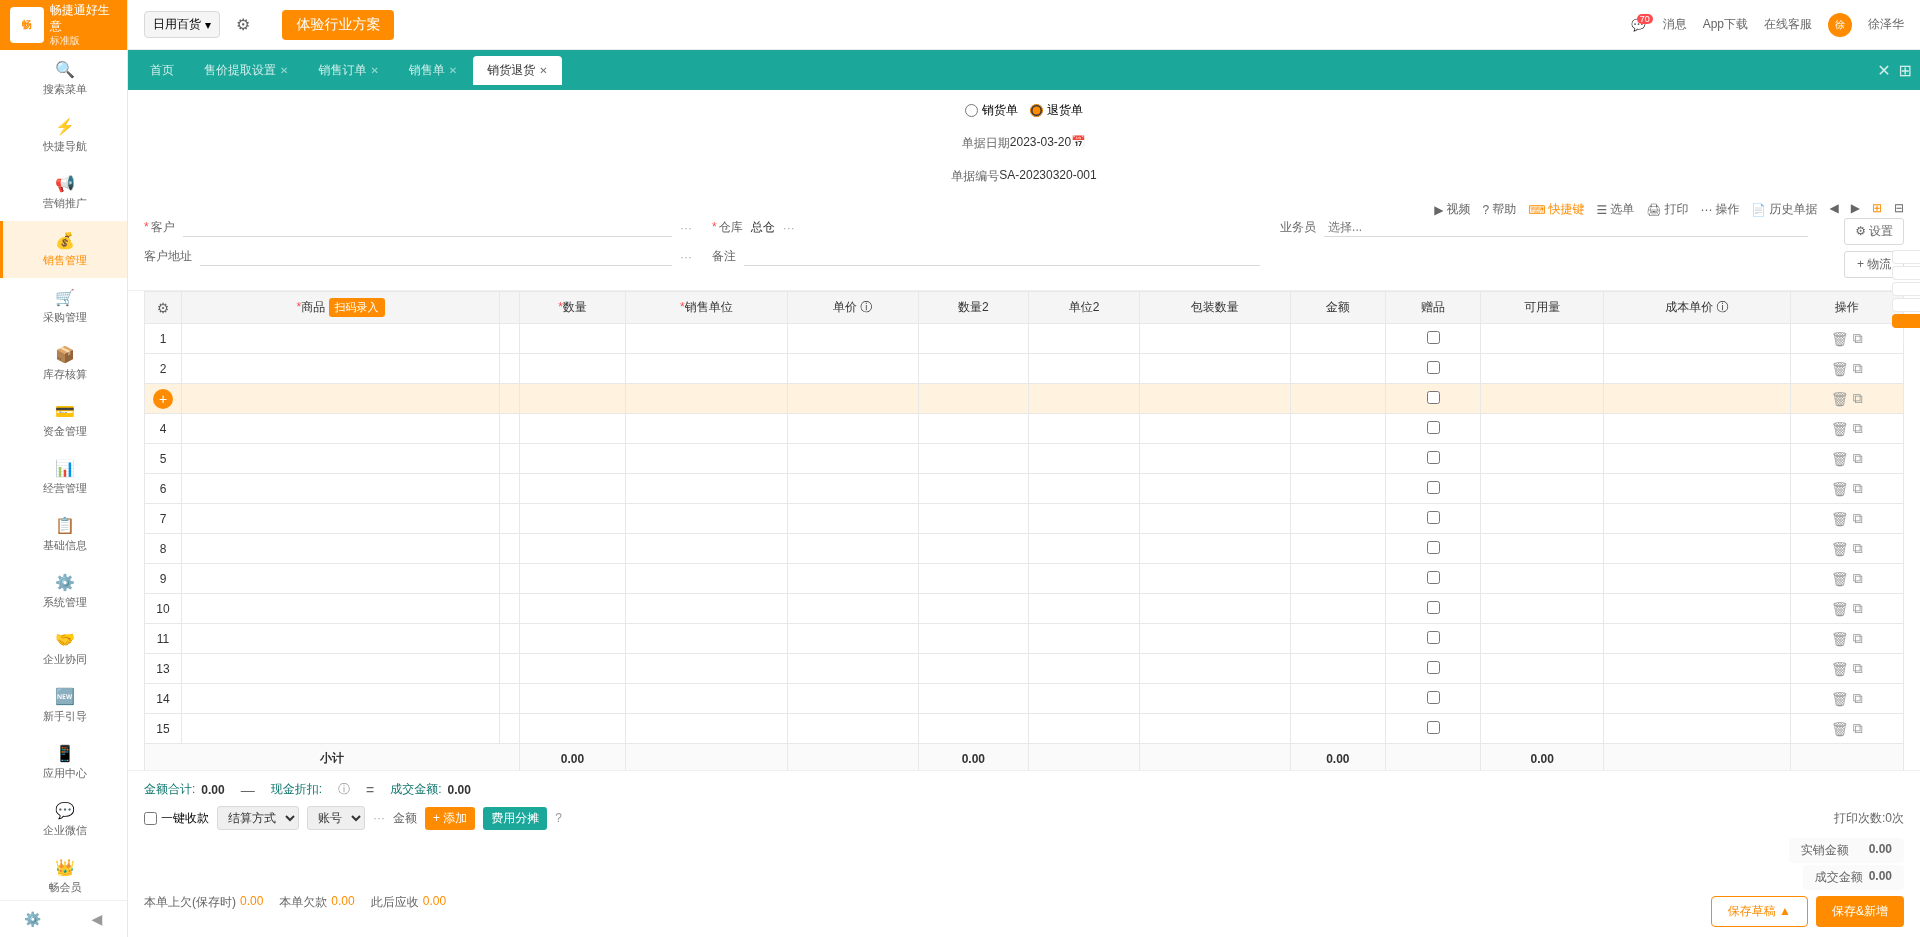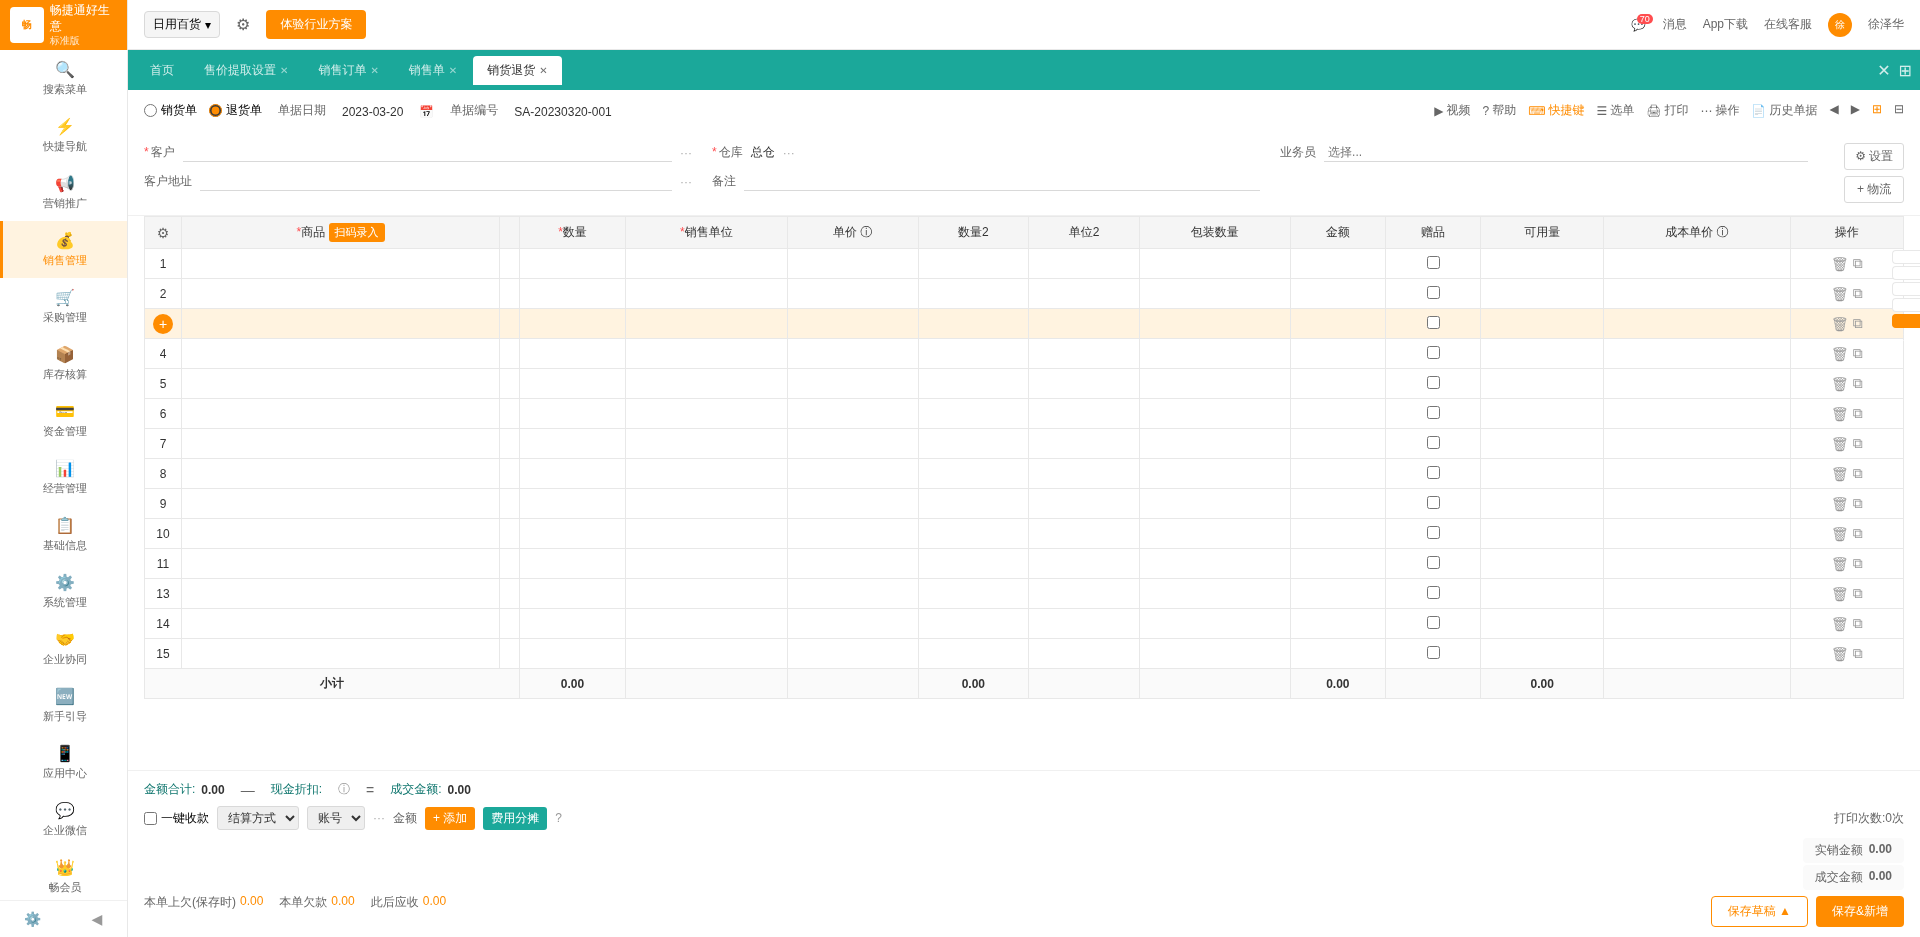--- a/index.html
+++ b/index.html
@@ -19,42 +19,42 @@
     .sidebar-bottom { padding: 10px 0; display: flex; justify-content: space-around; border-top: 1px solid #f0f0f0; }
     .sidebar-bottom span { cursor: pointer; font-size: 14px; color: #999; }
 
     
     .main { flex: 1; display: flex; flex-direction: column; overflow: hidden; }
 
     
     .topbar { height: 50px; background: #fff; border-bottom: 1px solid #e8e8e8; display: flex; align-items: center; justify-content: space-between; padding: 0 16px; }
     .topbar-left { display: flex; align-items: center; gap: 16px; }
     .topbar-select { display: flex; align-items: center; gap: 4px; background: #f5f5f5; border: 1px solid #d9d9d9; border-radius: 4px; padding: 4px 8px; cursor: pointer; }
-    .topbar-btn { background: #ff8c00; color: #fff; border: none; border-radius: 4px; padding: 6px 14px; cursor: pointer; font-size: 12px; }
+    .topbar-btn { background: #ff8c00; color: #fff; border: none; border-radius: 4px; padding: 6px 14px; cursor: pointer; font-size: 14px; margin-left: 16px; }
     .topbar-right { display: flex; align-items: center; gap: 16px; color: #666; }
     .topbar-right .badge-wrap { position: relative; }
     .topbar-right .red-badge { position: absolute; top: -4px; right: -6px; background: #ff4d4f; color: #fff; border-radius: 8px; padding: 0 3px; font-size: 9px; }
     .user-avatar { width: 24px; height: 24px; background: #ff8c00; border-radius: 50%; display: inline-flex; align-items: center; justify-content: center; color: #fff; font-size: 10px; }
 
     
     .tabs { background: #1ba89a; display: flex; align-items: center; height: 40px; padding: 0 8px; gap: 2px; }
     .tab { padding: 6px 14px; cursor: pointer; color: rgba(255,255,255,0.8); border-radius: 4px 4px 0 0; font-size: 12px; display: flex; align-items: center; gap: 4px; }
     .tab.active { background: #fff; color: #333; }
     .tab .close { font-size: 10px; opacity: 0.7; }
 
     
     .content { flex: 1; background: #fff; overflow-y: auto; display: flex; flex-direction: column; }
 
     
     .form-header { padding: 12px 16px; border-bottom: 1px solid #f0f0f0; }
-    .form-meta { display: flex; align-items: center; gap: 16px; margin-bottom: 24px; }
+    .form-meta { display: flex; align-items: center; gap: 16px; margin-bottom: 0; flex-direction: column; }
     .radio-group { display: flex; gap: 12px; align-items: center; }
     .radio-item { display: flex; align-items: center; gap: 4px; cursor: pointer; }
     .radio-item input { accent-color: #ff8c00; }
-    .meta-field { display: flex; align-items: flex-end; gap: 16px; color: #666; }
+    .meta-field { display: flex; align-items: flex-start; gap: 0; color: #666; }
     .meta-field .val { color: #333; }
     .action-icons { margin-left: auto; display: flex; gap: 12px; color: #666; font-size: 12px; }
     .action-icon { display: flex; align-items: center; gap: 3px; cursor: pointer; }
     .action-icon.highlight { color: #ff8c00; }
     .form-row { display: flex; align-items: center; gap: 8px; }
     .form-label { color: #666; white-space: nowrap; }
     .form-label.required::before { content: '*'; color: #ff4d4f; margin-right: 2px; }
     .form-input { flex: 1; border: none; border-bottom: 1px solid #d9d9d9; padding: 2px 4px; outline: none; color: #333; background: transparent; }
     .form-dots { color: #aaa; }
     .form-right-btn { padding: 4px 10px; border: 1px solid #d9d9d9; border-radius: 3px; cursor: pointer; background: #fff; font-size: 11px; color: #666; }
@@ -712,21 +712,21 @@
         <div class="footer-stat">
           <span>本单欠款</span>
           <span class="num">0.00</span>
         </div>
         <div class="footer-stat">
           <span>此后应收</span>
           <span class="num">0.00</span>
         </div>
         <div style="margin-left:auto;display:flex;flex-direction:column;gap:2px;align-items:flex-end;">
           <div style="display:flex;gap:24px;padding:4px 12px;background:#fafafa;border-radius:4px;">
-            <div style="display:flex;gap:6px;">
+            <div style="display:flex;gap:20px;">
               <span style="color:#666;">实销金额</span>
               <span style="font-weight:bold;">0.00</span>
             </div>
           </div>
           <div style="display:flex;gap:24px;padding:4px 12px;background:#fafafa;border-radius:4px;">
             <div style="display:flex;gap:6px;">
               <span style="color:#666;">成交金额</span>
               <span style="font-weight:bold;">0.00</span>
             </div>
           </div>

